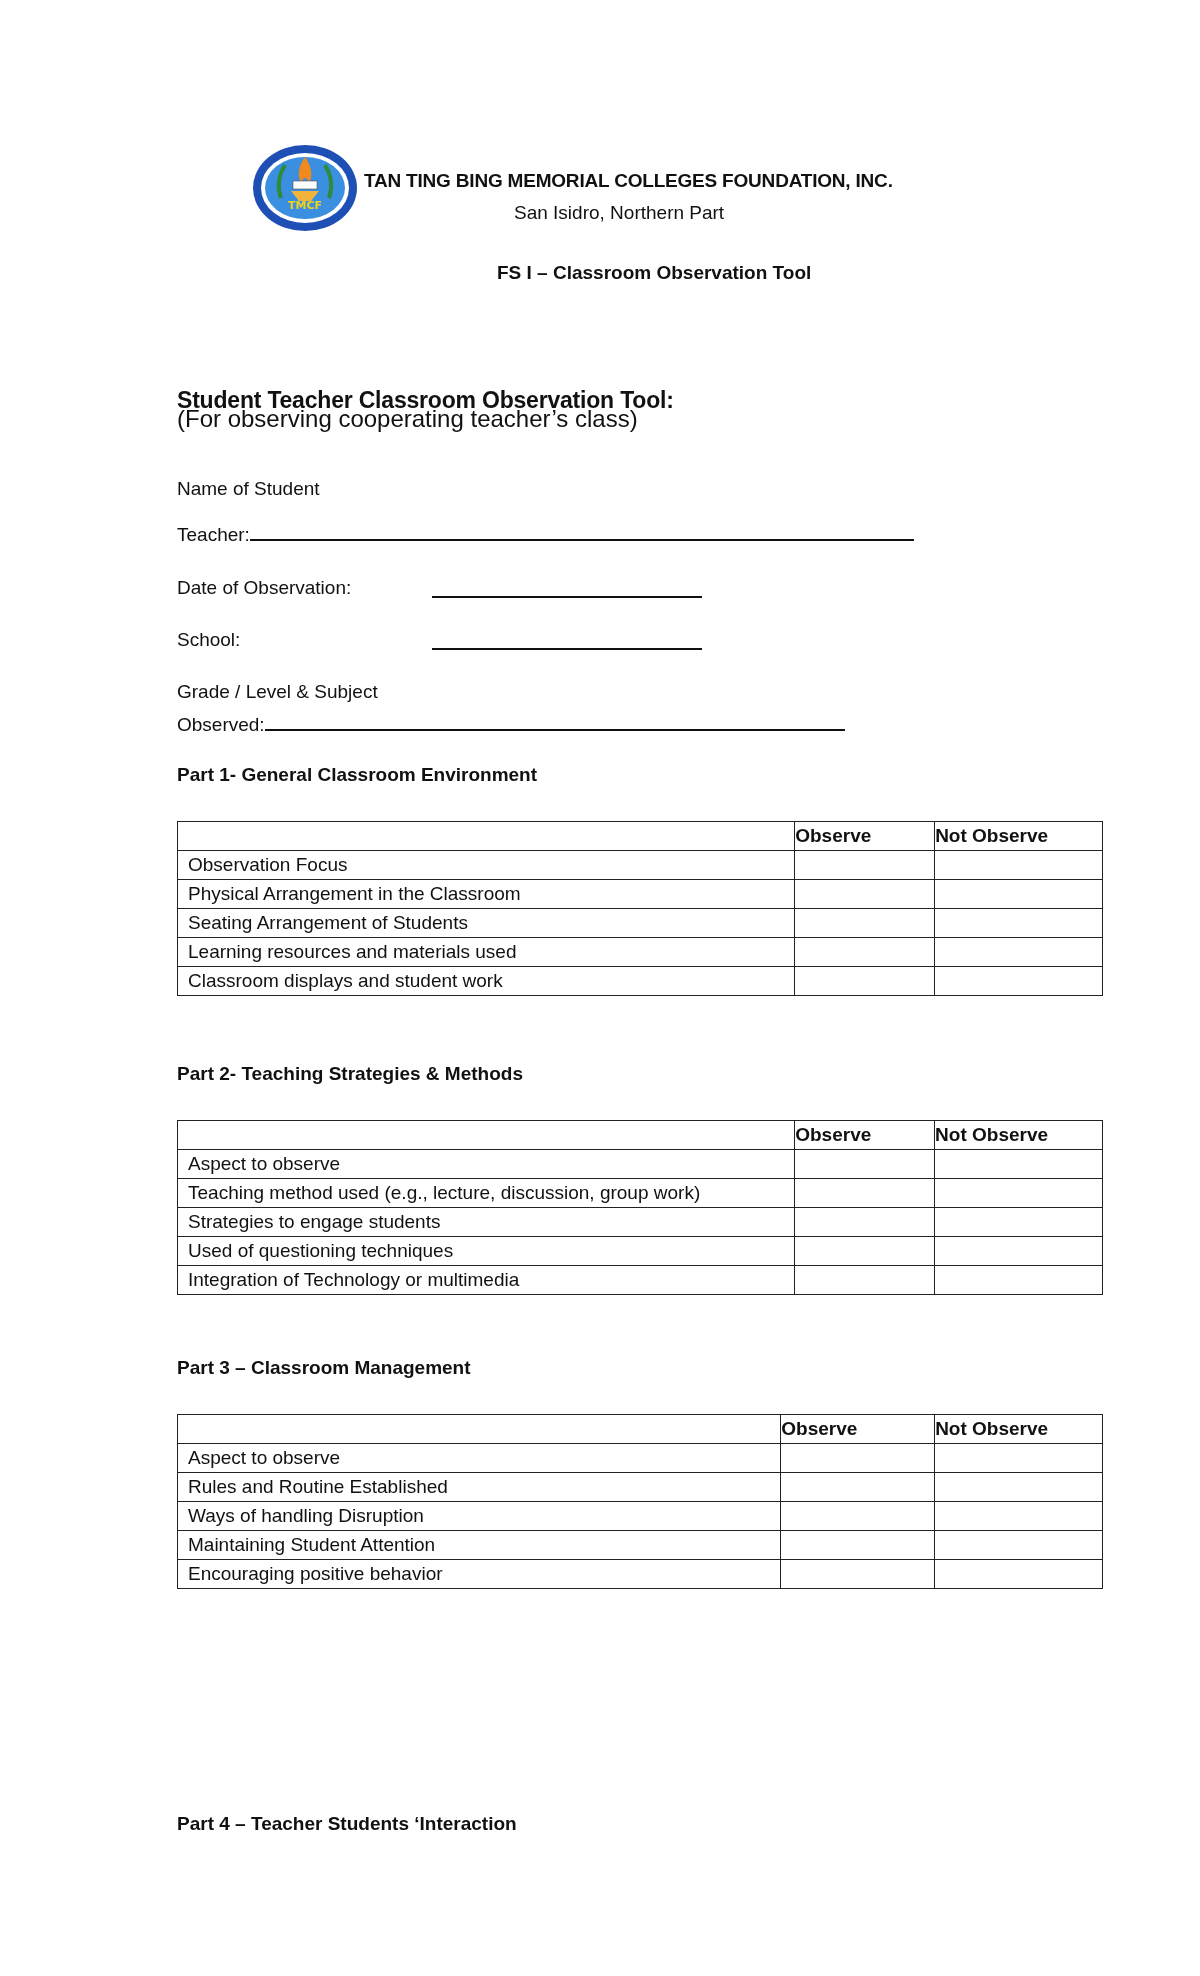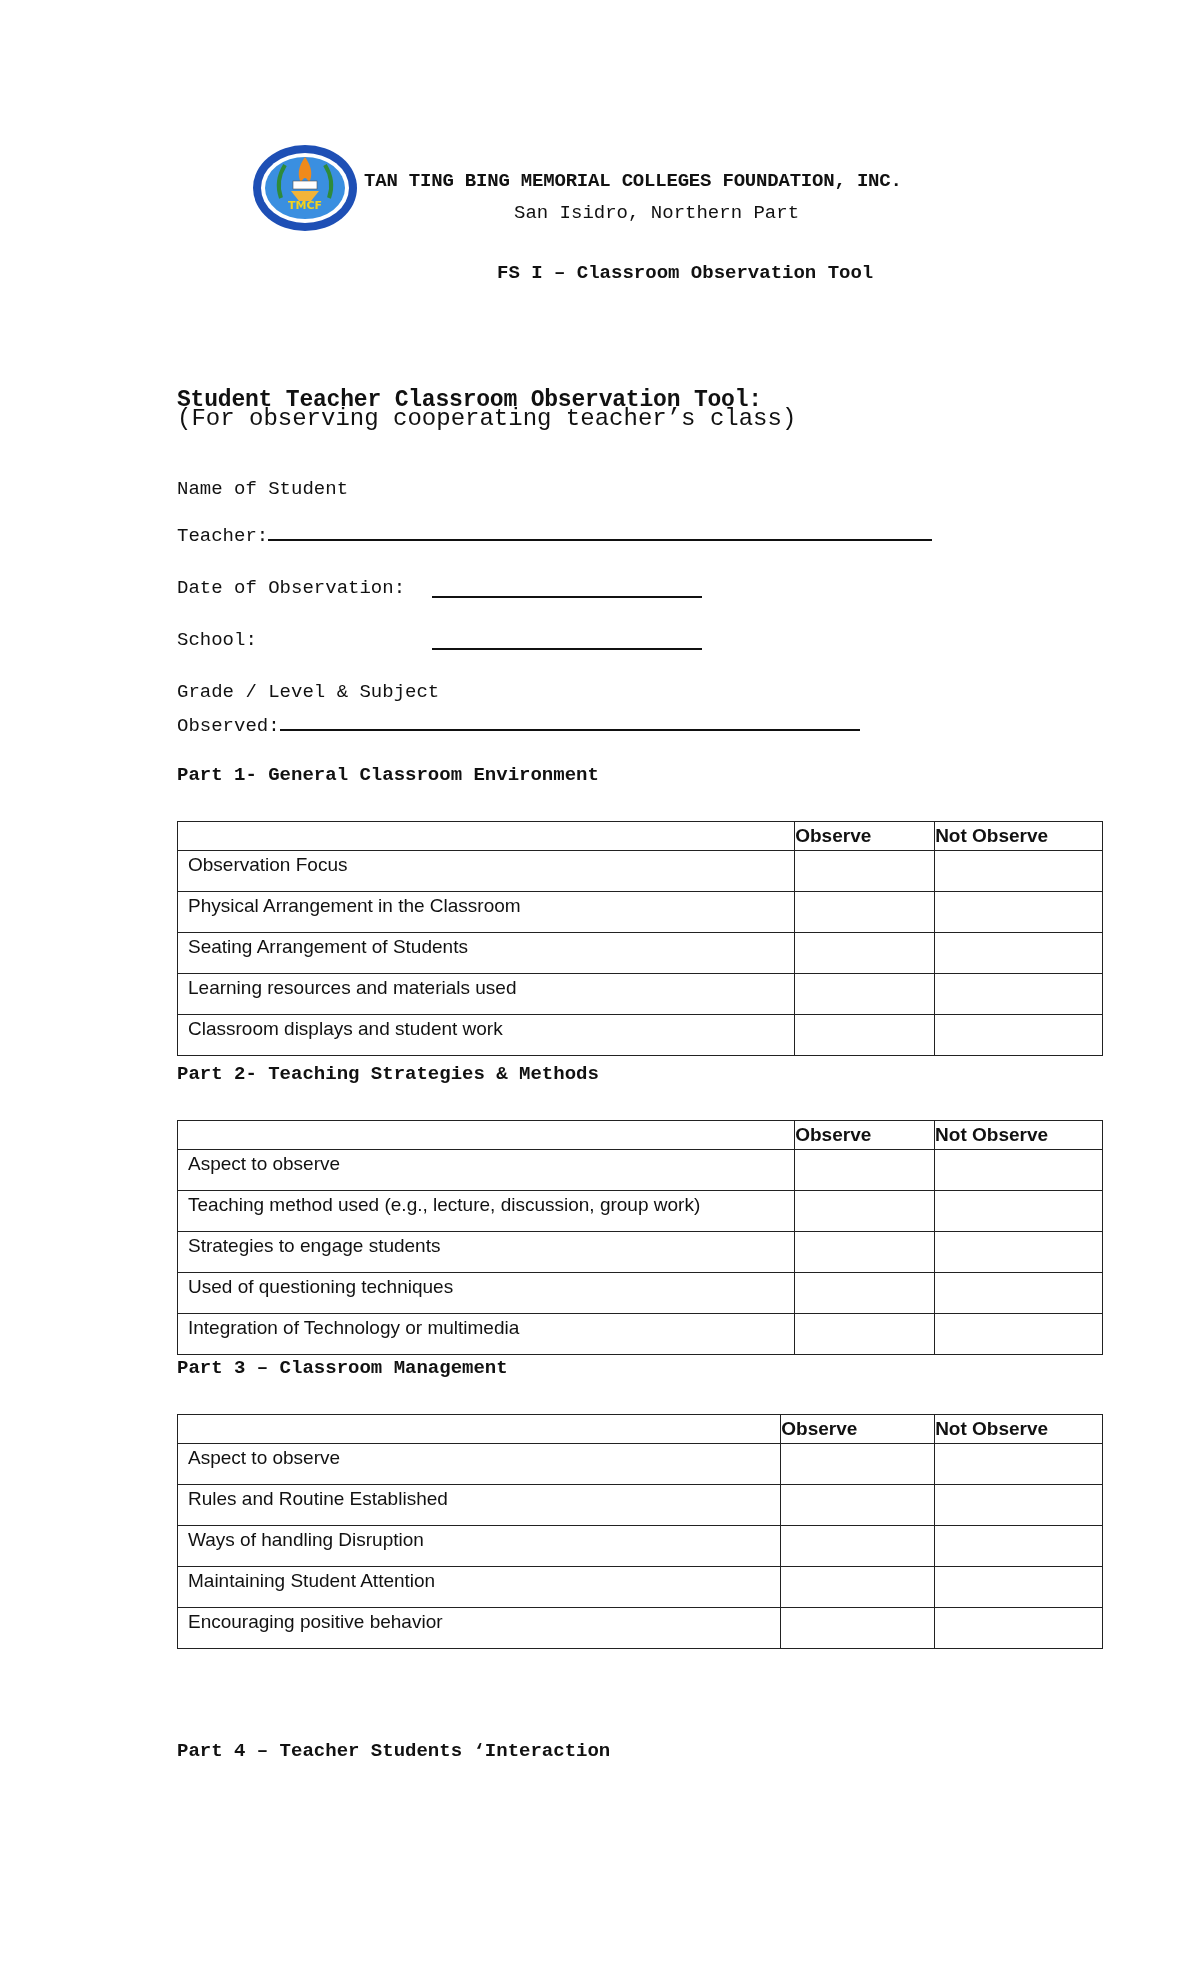--- a/index.html
+++ b/index.html
@@ -1,29 +1,29 @@
 <!DOCTYPE html>
 <html><head>
 <meta charset="utf-8">
 <style>
   html, body { margin: 0; padding: 0; background: #ffffff; }
   body { width: 1200px; height: 1976px; position: relative; font-family: "Liberation Sans", "DejaVu Sans", sans-serif; color: #111; overflow: hidden; }
   .page { position: absolute; left: 0; top: 0; width: 1200px; height: 1976px; background: #fff; }
-  .abs { position: absolute; white-space: nowrap; font-family: Liberation Mono, monospace; }
+  .abs { position: absolute; white-space: nowrap; }
   .logo { position: absolute; left: 251px; top: 143px; width: 108px; height: 90px; }
   .school-name { left: 364px; top: 170px; font-size: 19px; font-weight: bold; letter-spacing: -0.2px; }
   .school-loc { left: 514px; top: 202px; font-size: 19px; }
   .form-title { left: 497px; top: 262px; font-size: 19px; font-weight: bold; }
   .main-title { left: 177px; top: 387px; font-size: 23px; font-weight: bold; letter-spacing: -0.2px; }
   .subtitle { left: 177px; top: 405px; font-size: 24px; }
   .fld { font-size: 19px; }
   .uline { display: inline-block; border-bottom: 2px solid #111; height: 18px; vertical-align: baseline; }
   .section-title { font-size: 19px; font-weight: bold; }
   table.obs { position: absolute; left: 177px; border-collapse: collapse; font-size: 19px; }
-  table.obs td, table.obs th { border: 1.5px solid #222; height: 28px; padding: 0 0 12px 10px; text-align: left; line-height: 28px; }
+  table.obs td, table.obs th { border: 1.5px solid #222; height: 28px; padding: 0 0 0 10px; text-align: left; line-height: 28px; }
   table.obs th { font-weight: bold; padding: 0; }
 </style>
 </head>
 <body>
 
 <div class="page">
 
   <svg class="logo" viewBox="0 0 108 90">
     <ellipse cx="54" cy="45" rx="52" ry="43" fill="#1e4fb5"></ellipse>
     <ellipse cx="54" cy="45" rx="44" ry="35" fill="#ffffff"></ellipse>
@@ -175,15 +175,15 @@
           <td></td>
         </tr>
     <tr>
           <td>Encouraging positive behavior</td>
           <td></td>
           <td></td>
         </tr>
   </tbody>
     </table>
 
-  <div class="abs section-title" style="left:177px; top:1740px;">Part 4 – Teacher Students ‘Interaction</div>
+  <div class="abs section-title" style="left:177px; top:1813px;">Part 4 – Teacher Students ‘Interaction</div>
 
 </div>
 
 </body></html>

